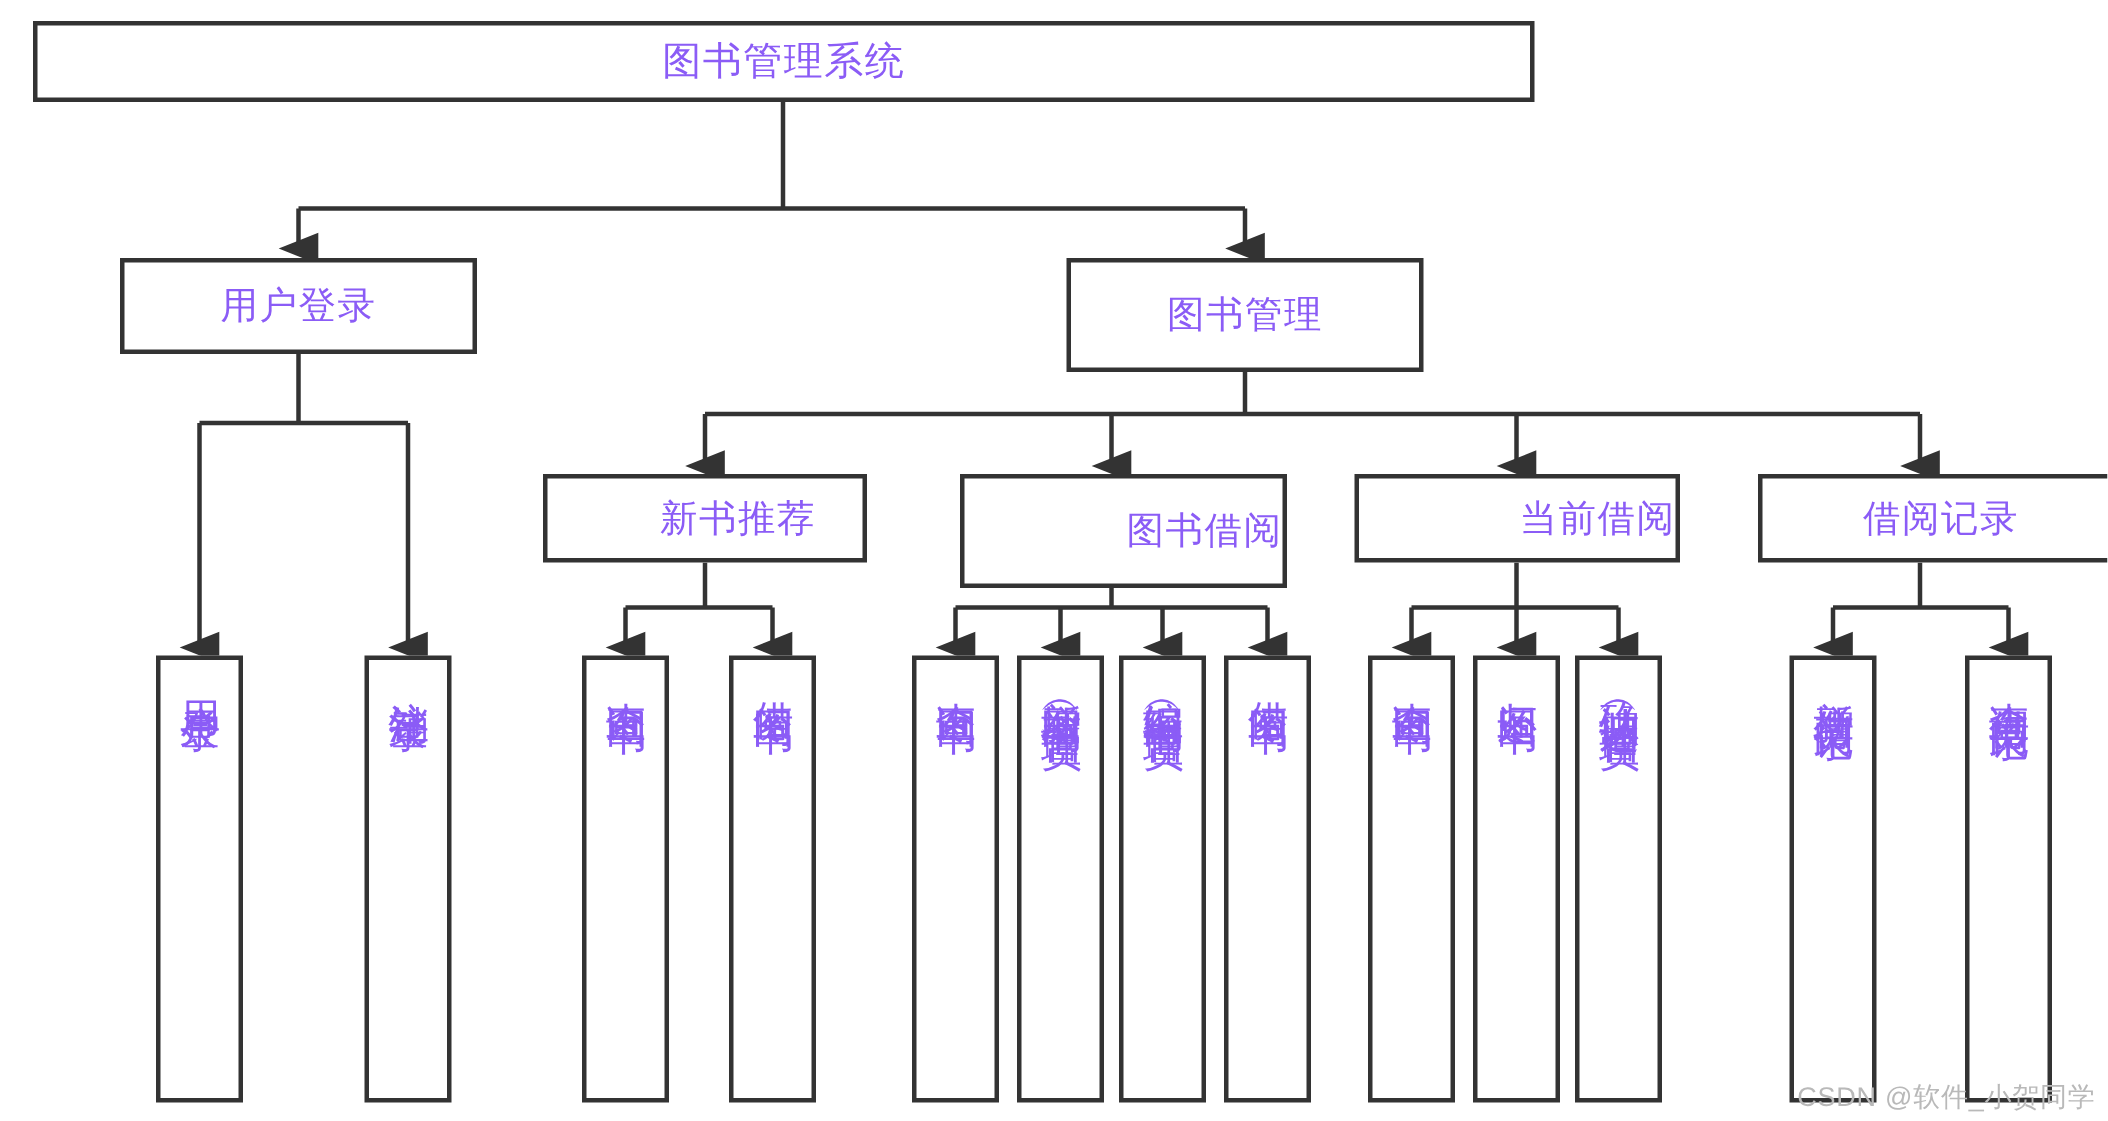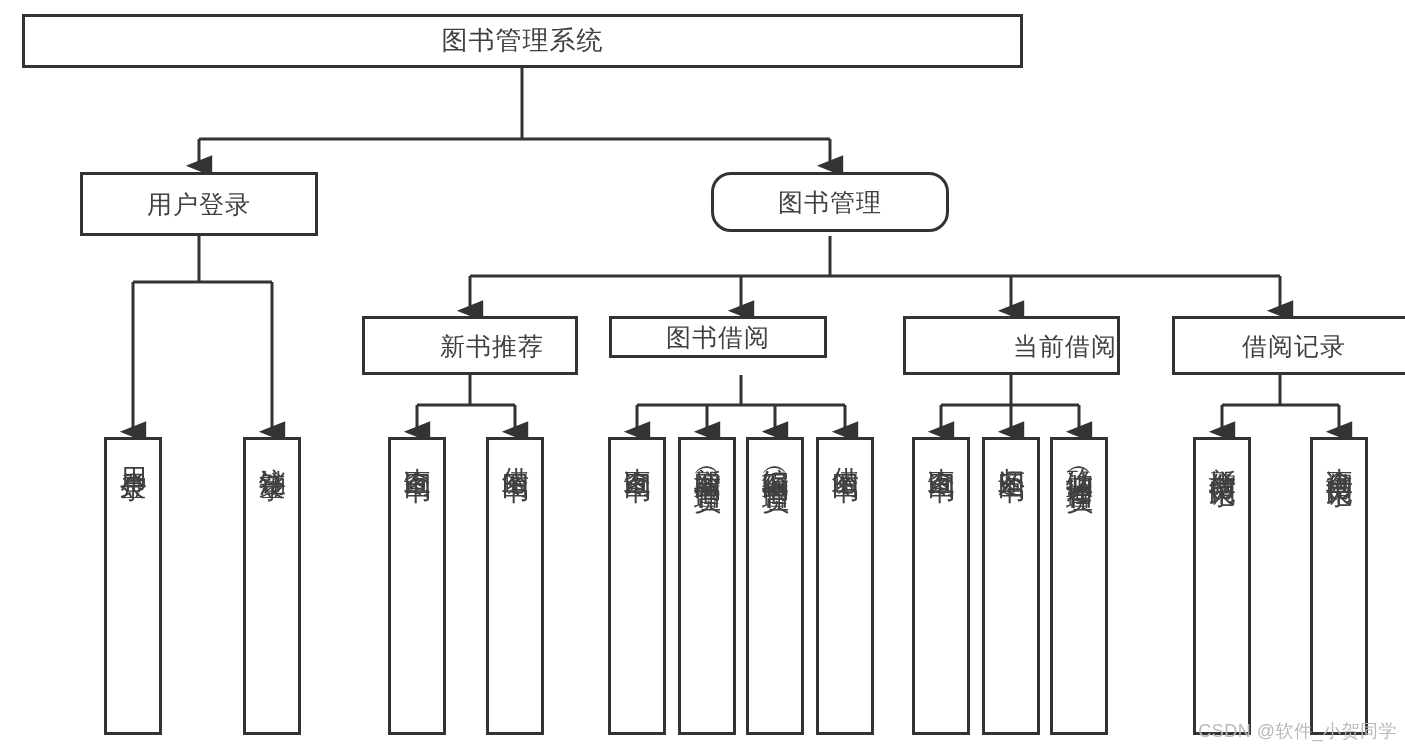--- a/index.html
+++ b/index.html
@@ -27,21 +27,21 @@
     pointer-events: none;
   }
   .node {
     position: absolute;
     box-sizing: border-box;
     background: #ffffff;
     border: 3px solid #333333;
     display: flex;
     align-items: center;
     justify-content: center;
-    color: #404040;
+    color: #8b5cf6;
     z-index: 2;
   }
   .node .label {
     display: block;
     text-align: center;
     line-height: 1.12;
     letter-spacing: 1px;
   }
   
   .node.horiz .label {
@@ -130,28 +130,28 @@
     </g>
   </svg>
 
   <div class="node horiz root" style="left:22px; top:14px; width:1001px; height:54px;">
     <span class="label">图书管理系统</span>
   </div>
 
   <div class="node horiz" style="left:80px; top:172px; width:238px; height:64px;">
     <span class="label">用户登录</span>
   </div>
-  <div class="node horiz" style="left:711px; top:172px; width:238px; height:60px;border-radius:20px;">
+  <div class="node horiz" style="left:711px; top:172px; width:238px; height:76px;">
     <span class="label">图书管理</span>
   </div>
 
   <div class="node horiz" style="left:362px; top:316px; width:216px; height:59px;padding-left:44px;">
     <span class="label">新书推荐</span>
   </div>
-  <div class="node horiz" style="left:609px; top:316px; width:218px; height:42px;">
+  <div class="node horiz" style="left:640px; top:316px; width:218px; height:76px;justify-content:flex-end;">
     <span class="label">图书借阅</span>
   </div>
   <div class="node horiz" style="left:903px; top:316px; width:217px; height:59px;justify-content:flex-end;">
     <span class="label">当前借阅</span>
   </div>
   <div class="node horiz" style="left:1172px; top:316px; width:244px; height:59px;">
     <span class="label">借阅记录</span>
   </div>
 
   <div class="node vert" style="left:104px; top:437px; width:58px; height:298px;">

